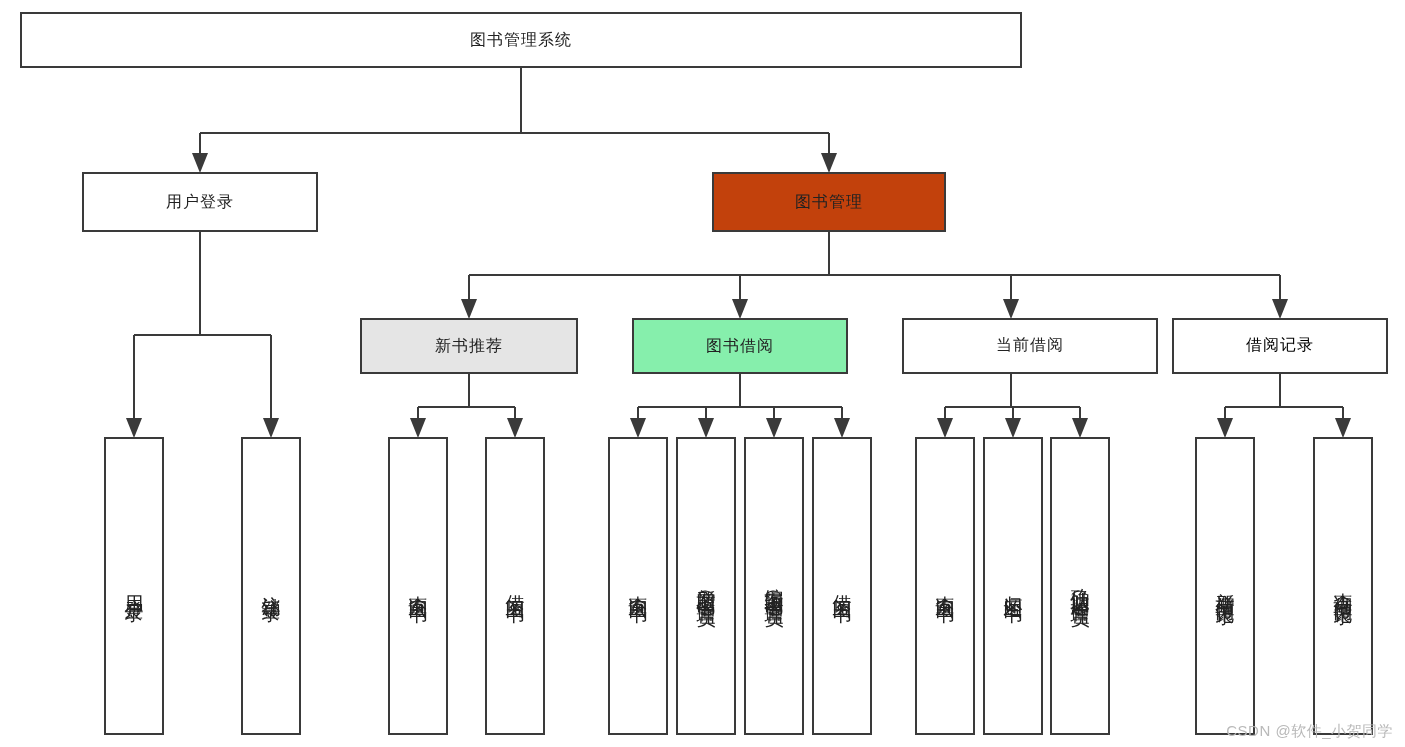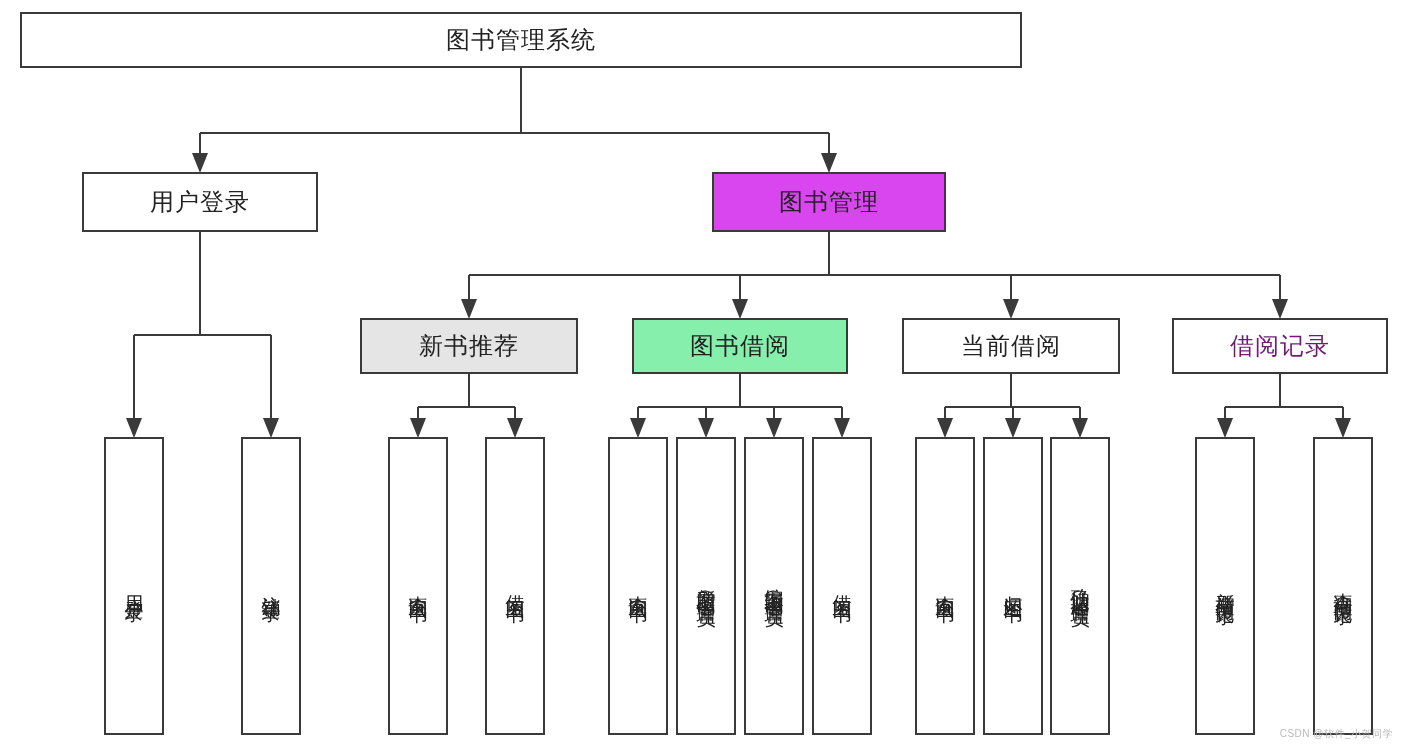--- a/index.html
+++ b/index.html
@@ -10,31 +10,31 @@
   }
   #diagram-root{position:absolute;left:0;top:0;width:1405px;height:747px;}
   svg#tree{position:absolute;left:0;top:0;width:1405px;height:747px;display:block;}
   .nodebox{
     position:absolute;box-sizing:border-box;
     background:#ffffff;border:2px solid #d946ef;
     display:flex;align-items:center;justify-content:center;
   }
   .nodebox.lvl0{border-width:2px;}
   .node-label{
-    color:#222222;font-size:24px;line-height:1.15;
+    color:#222222;font-size:16px;line-height:1.15;
     letter-spacing:1px;text-align:center;white-space:nowrap;
   }
   .node-label.vertical{
     writing-mode:vertical-rl;text-orientation:upright;
     font-size:19px;letter-spacing:3px;white-space:normal;
     max-height:260px;
   }
   .watermark{
     position:absolute;right:12px;bottom:6px;
-    color:#b9b9b9;font-size:10px;letter-spacing:.5px;
+    color:#b9b9b9;font-size:15px;letter-spacing:.5px;
     user-select:none;pointer-events:none;white-space:nowrap;
   }
 </style>
 </head>
 <body>
 
 <div id="diagram-root">
   <svg id="tree" viewBox="0 0 1405 747" preserveAspectRatio="none" aria-hidden="true">
       <line x1="521" y1="68" x2="521" y2="133" stroke="#3a3a3a" stroke-width="2.4" shape-rendering="crispEdges"></line>
       <line x1="200" y1="133" x2="829" y2="133" stroke="#3a3a3a" stroke-width="2.4" shape-rendering="crispEdges"></line>
@@ -89,34 +89,34 @@
       <line x1="1343" y1="407" x2="1343" y2="435" stroke="#3a3a3a" stroke-width="2.4" shape-rendering="crispEdges"></line>
       <polygon points="1335,418 1351,418 1343,438" fill="#3a3a3a"></polygon>
     </svg>
   <div id="node-layer">
       <div class="nodebox lvl0" style="left: 20px; top: 12px; width: 1002px; height: 56px; border-color: rgb(58, 58, 58); background: rgb(255, 255, 255);">
         <div class="node-label" style="color: rgb(34, 34, 34);">图书管理系统</div>
       </div>
       <div class="nodebox lvl1" style="left: 82px; top: 172px; width: 236px; height: 60px; border-color: rgb(58, 58, 58); background: rgb(255, 255, 255);">
         <div class="node-label" style="color: rgb(34, 34, 34);">用户登录</div>
       </div>
-      <div class="nodebox lvl1" style="left: 712px; top: 172px; width: 234px; height: 60px; border-color: rgb(58, 58, 58); background: #d946ef;">
+      <div class="nodebox lvl1" style="left: 712px; top: 172px; width: 234px; height: 60px; border-color: rgb(58, 58, 58); background: #c2410c;">
         <div class="node-label" style="color: rgb(34, 34, 34);">图书管理</div>
       </div>
       <div class="nodebox lvl2" style="left: 360px; top: 318px; width: 218px; height: 56px; border-color: rgb(58, 58, 58); background: #e5e5e5;">
         <div class="node-label" style="color: rgb(34, 34, 34);">新书推荐</div>
       </div>
       <div class="nodebox lvl2" style="left: 632px; top: 318px; width: 216px; height: 56px; border-color: rgb(58, 58, 58); background: #86efac;">
         <div class="node-label" style="color: rgb(34, 34, 34);">图书借阅</div>
       </div>
-      <div class="nodebox lvl2" style="left: 902px; top: 318px; width: 218px; height: 56px; border-color: rgb(58, 58, 58); background: rgb(255, 255, 255);">
+      <div class="nodebox lvl2" style="left: 902px; top: 318px; width: 256px; height: 56px; border-color: rgb(58, 58, 58); background: rgb(255, 255, 255); font-family: Liberation Mono, monospace;">
         <div class="node-label" style="color: rgb(34, 34, 34);">当前借阅</div>
       </div>
       <div class="nodebox lvl2" style="left: 1172px; top: 318px; width: 216px; height: 56px; border-color: rgb(58, 58, 58); background: rgb(255, 255, 255);">
-        <div class="node-label" style="color: #701a75;">借阅记录</div>
+        <div class="node-label" style="color: #000000; font-family: Liberation Mono, monospace;">借阅记录</div>
       </div>
       <div class="nodebox lvl3" style="left: 104px; top: 437px; width: 60px; height: 298px; border-color: rgb(58, 58, 58); background: rgb(255, 255, 255);">
         <div class="node-label vertical" style="color: rgb(34, 34, 34);">用户登录</div>
       </div>
       <div class="nodebox lvl3" style="left: 241px; top: 437px; width: 60px; height: 298px; border-color: rgb(58, 58, 58); background: rgb(255, 255, 255);">
         <div class="node-label vertical" style="color: rgb(34, 34, 34);">注销登录</div>
       </div>
       <div class="nodebox lvl3" style="left: 388px; top: 437px; width: 60px; height: 298px; border-color: rgb(58, 58, 58); background: rgb(255, 255, 255);">
         <div class="node-label vertical" style="color: rgb(34, 34, 34);">查询图书</div>
       </div>

